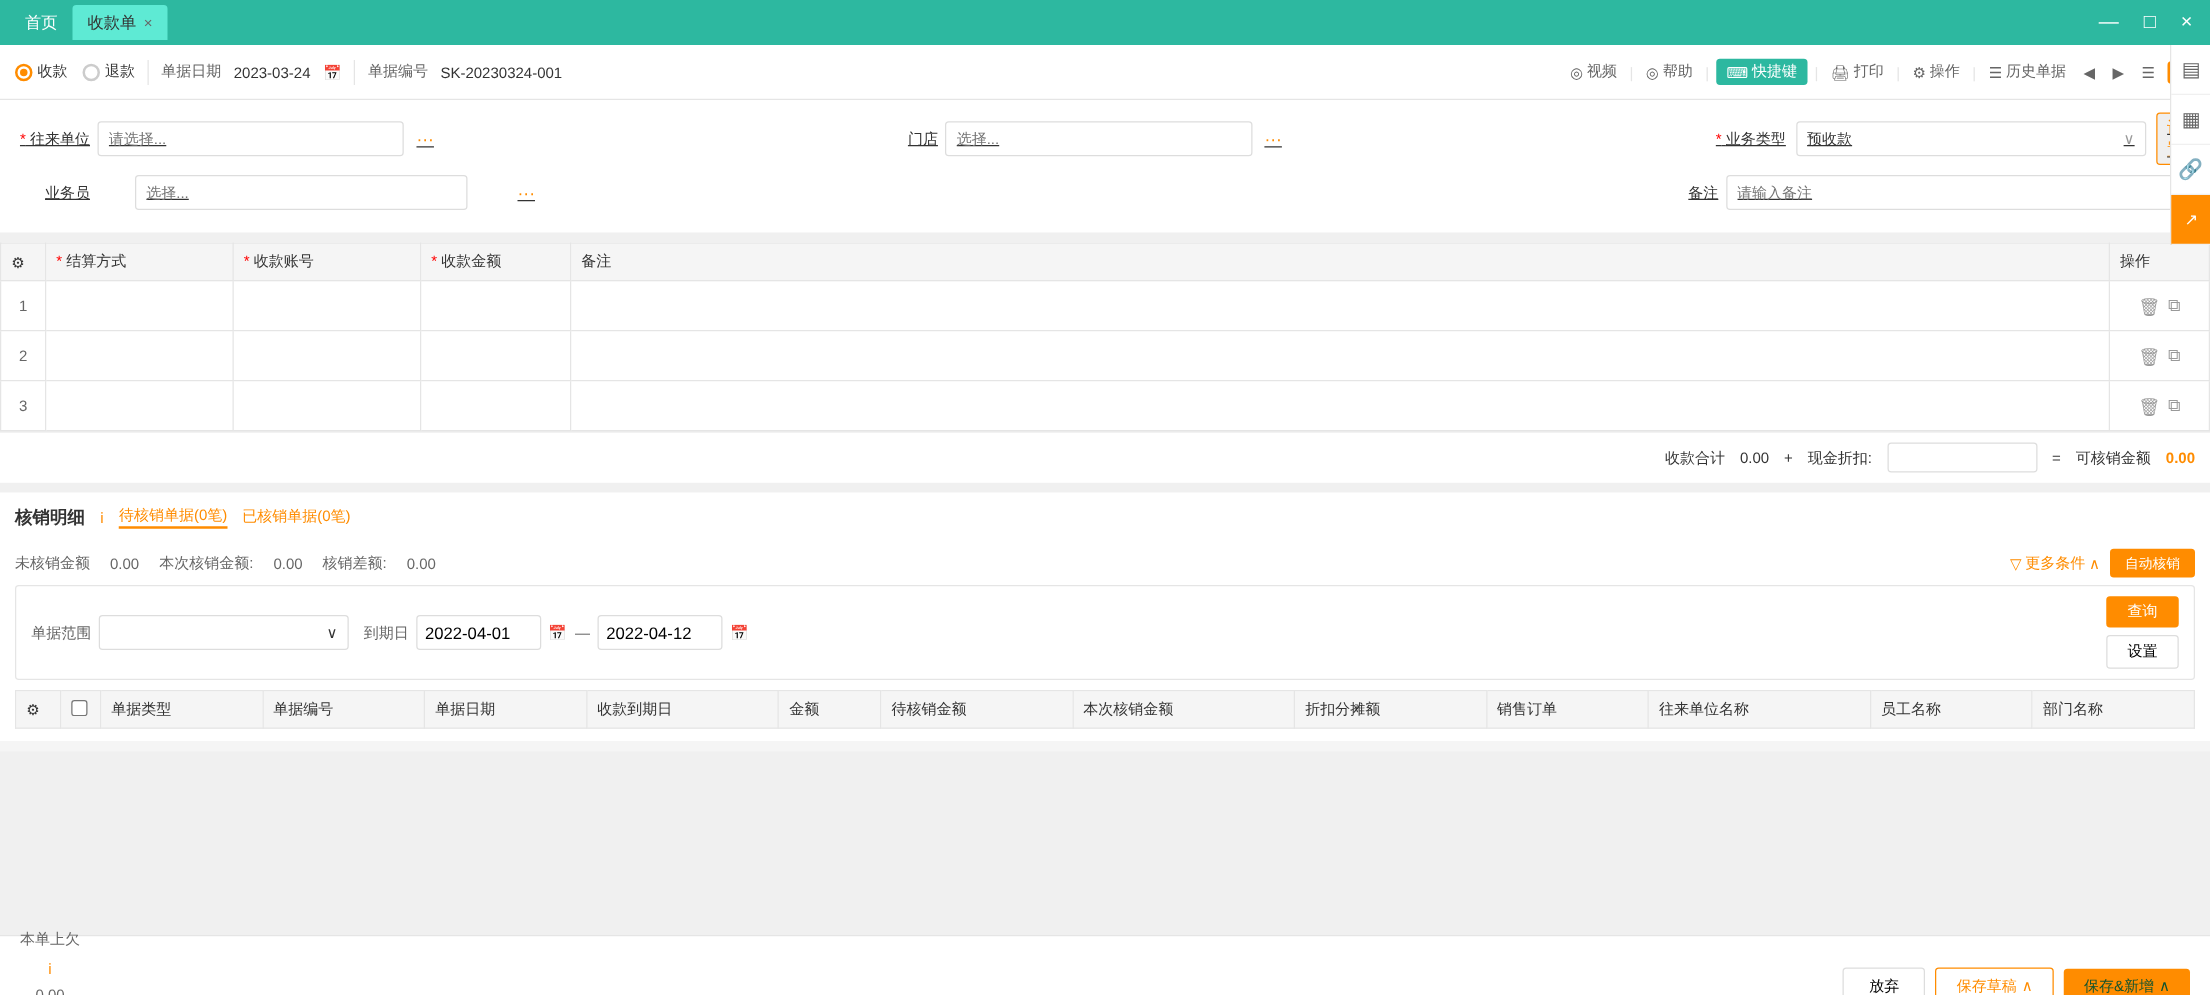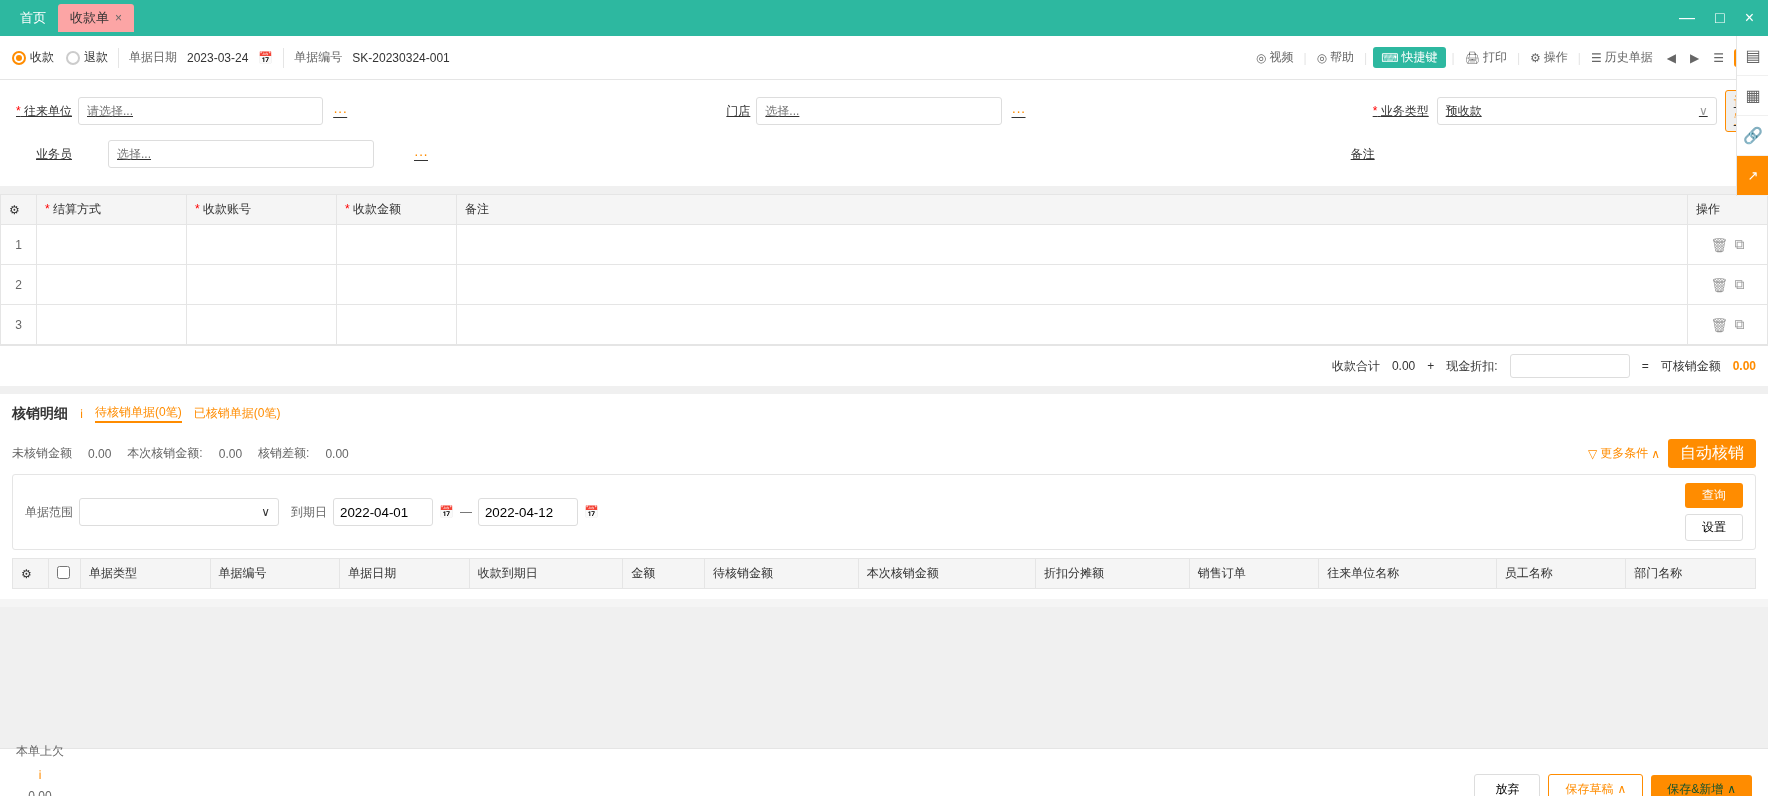--- a/index.html
+++ b/index.html
@@ -7,21 +7,21 @@
 
     
     .tab-bar {
       display: flex; align-items: center; background: #2db8a0; height: 36px; padding: 0 8px;
     }
     .tab-item {
       display: flex; align-items: center; padding: 0 12px; height: 28px; border-radius: 3px 3px 0 0;
       cursor: pointer; color: #fff; font-size: 13px; gap: 6px;
     }
     .tab-item.home { background: transparent; }
-    .tab-item.active { background: #fca5a5; color: #333; }
+    .tab-item.active { background: #5eead4; color: #333; }
     .tab-close { font-size: 12px; color: #666; cursor: pointer; }
     .tab-bar-right { margin-left: auto; display: flex; gap: 8px; }
     .win-btn { color: #fff; font-size: 16px; cursor: pointer; padding: 2px 6px; }
 
     
     .toolbar {
       display: flex; align-items: center; background: #fff; height: 44px; padding: 0 12px;
       border-bottom: 1px solid #e5e5e5; gap: 10px;
     }
     .radio-group { display: flex; gap: 12px; align-items: flex-start; }
@@ -84,21 +84,21 @@
 
     
     .verify-section { background: #fff; margin-top: 8px; padding: 10px 12px; }
     .verify-header { display: flex; align-items: center; gap: 12px; margin-bottom: 10px; }
     .verify-title { font-size: 14px; font-weight: bold; color: #333; }
     .verify-tab { color: #ff8c00; cursor: pointer; font-size: 12px; }
     .verify-tab.active { color: #ff8c00; border-bottom: 2px solid #ff8c00; }
     .verify-stats { display: flex; align-items: center; gap: 16px; padding: 6px 0; font-size: 12px; color: #666; }
     .verify-filter { margin-left: auto; display: flex; align-items: center; gap: 8px; }
     .filter-btn { color: #ff8c00; cursor: pointer; display: flex; align-items: center; gap: 3px; }
-    .auto-btn { background: #ff8c00; color: #fff; padding: 4px 12px; border-radius: 3px; cursor: pointer; border: none; font-size: 16px; }
+    .auto-btn { background: #ff8c00; color: #fff; padding: 4px 12px; border-radius: 3px; cursor: pointer; border: none; font-size: 11px; }
 
     
     .filter-row {
       display: flex; align-items: center; gap: 12px; padding: 8px 0; border: 1px solid #e5e5e5;
       border-radius: 3px; padding: 8px 12px; margin-bottom: 8px;
     }
     .filter-field { display: flex; align-items: center; gap: 6px; }
     .filter-label { color: #666; white-space: nowrap; }
     .filter-select { height: 28px; border: 1px solid #ddd; border-radius: 3px; padding: 0 8px; min-width: 200px; display: flex; align-items: center; justify-content: space-between; }
     .date-input { height: 28px; border: 1px solid #ddd; border-radius: 3px; padding: 0 6px; width: 100px; }
@@ -241,20 +241,21 @@
   <div class="form-row">
     <div class="form-field" style="max-width:420px;gap:36px;">
       <span class="form-label" style="min-width:60px;">业务员</span>
       <input class="form-input" type="text" style="max-width: 280px;" placeholder="选择...">
       <span class="more-btn">···</span>
     </div>
     <div style="flex:1;"></div>
     <div style="flex:1;"></div>
     <div class="form-field">
       <span class="form-label">备注</span>
+      <input class="form-input" type="text" style="max-width: 400px;" placeholder="请输入备注">
     </div>
   </div>
 </div>
 
 <div class="table-section">
   <table class="data-table">
     <thead>
       <tr>
         <th class="col-settings">
           <span>⚙</span>

